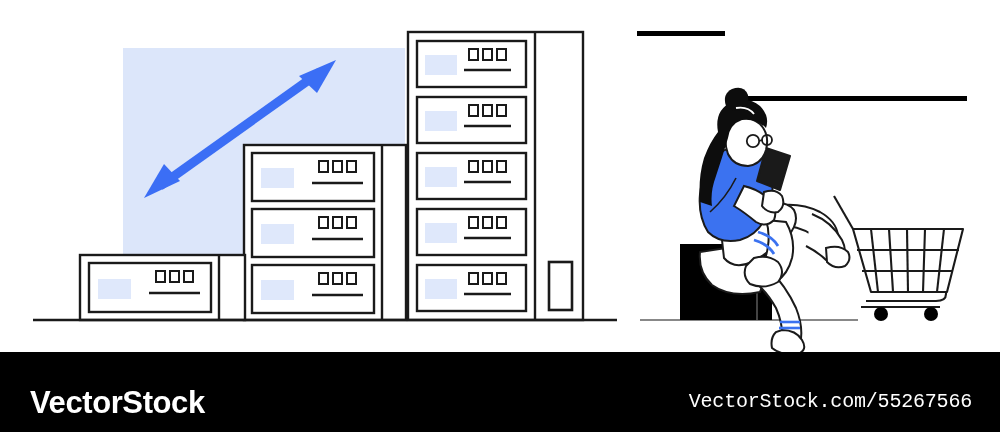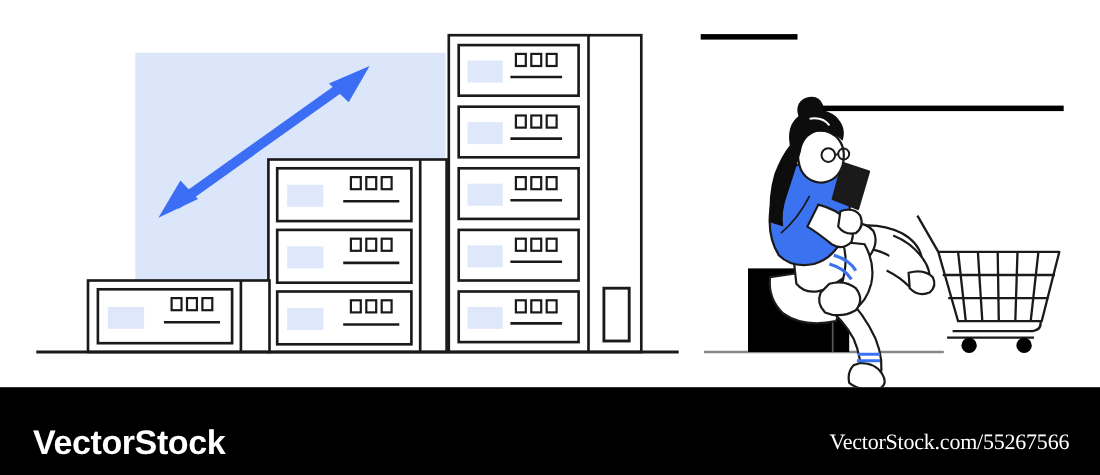--- a/index.html
+++ b/index.html
@@ -51,21 +51,21 @@
     letter-spacing: -0.4px;
     line-height: 1;
     white-space: nowrap;
   }
   .brand-url {
     position: absolute;
     right: 28px;
     top: 50%;
     transform: translateY(-50%);
     color: #ffffff;
-    font-family: Liberation Serif, serif;
+    font-family: Liberation Mono, monospace;
     font-size: 20px;
     font-weight: 400;
     letter-spacing: -0.2px;
     line-height: 1;
     white-space: nowrap;
   }
 </style>
 </head>
 <body>
 

